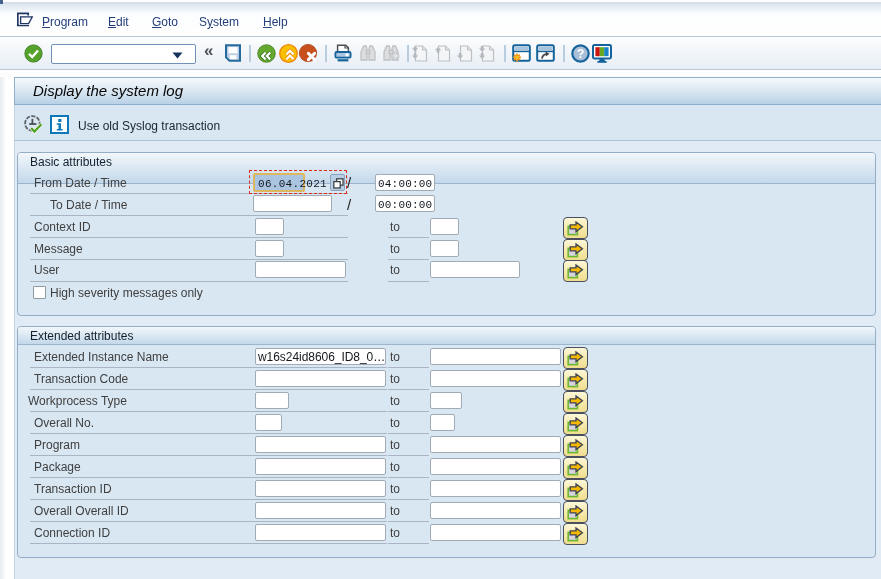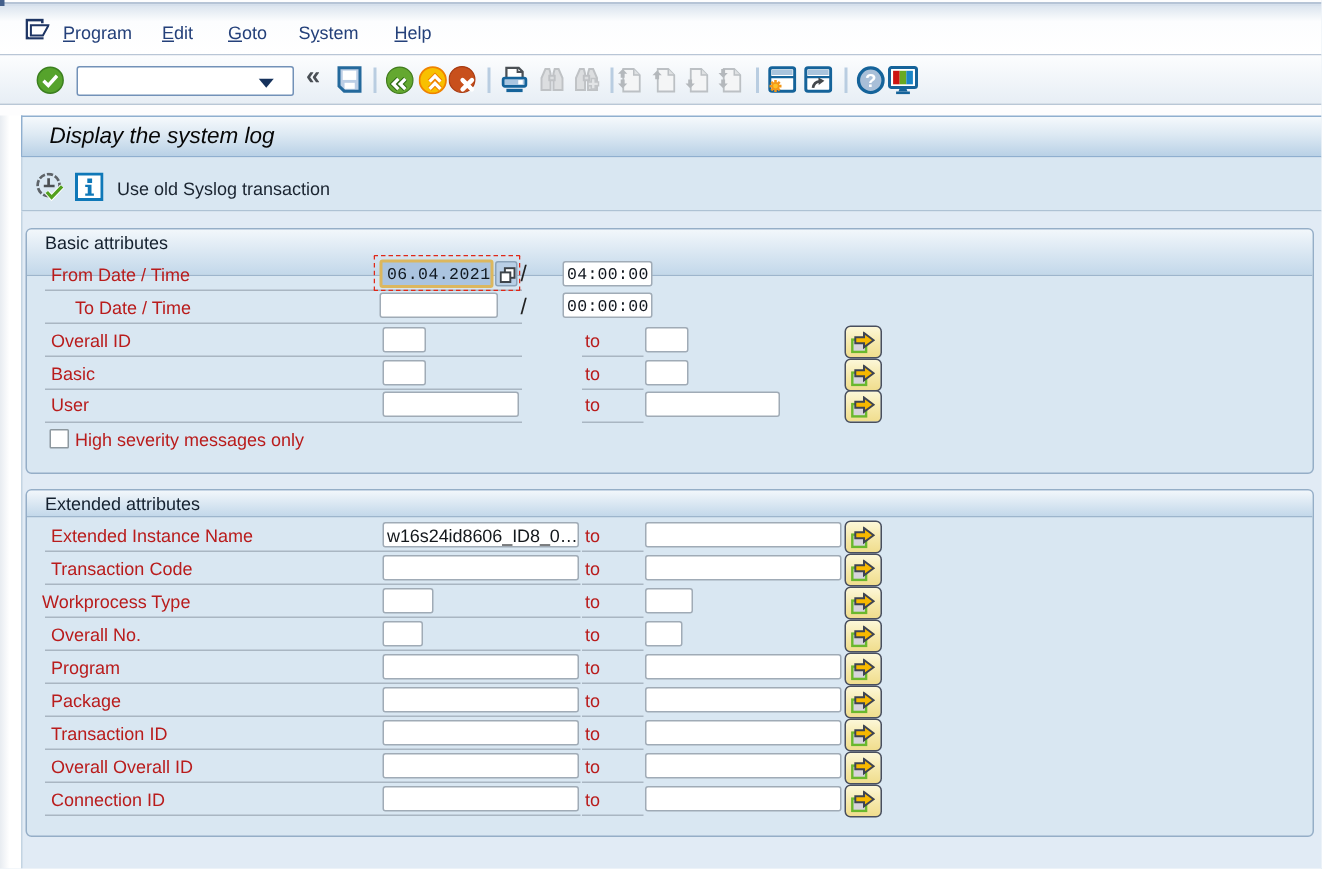--- a/index.html
+++ b/index.html
@@ -1,18 +1,18 @@
 <!DOCTYPE html>
 <html><head><meta charset="utf-8">
 <style>
 *{margin:0;padding:0;box-sizing:border-box}
 html,body{width:881px;height:579px;overflow:hidden}
 body{font-family:"Liberation Sans",sans-serif;background:#fdfdfe;position:relative}
 .ab{position:absolute}
-.lbl{position:absolute;font-size:12px;color:#b91c1c;white-space:nowrap;line-height:14px}
+.lbl{position:absolute;font-size:12px;color:#404040;white-space:nowrap;line-height:14px}
 .fld{position:absolute;background:#fff;border:1px solid #a0abb6;border-radius:2px;height:17px}
 .mono{font-family:"Liberation Mono",monospace;font-size:11px;color:#10161e;line-height:16px}
 .rline{position:absolute;height:1px;background:#a9b6c2}
 .msbtn{position:absolute;width:25px;height:22px;border:1px solid #494f5e;border-radius:4px;background:linear-gradient(#fcf7d8,#f5e7a6 60%,#f0dd8e)}
 .sep{position:absolute;top:45px;width:2px;height:17px;background:#b9cde1}
 .mi{position:absolute;font-size:12px;color:#24407a;top:15px;white-space:nowrap}
 </style></head><body>
 <div class="ab" style="left:0;top:0;width:881px;height:4px;background:linear-gradient(180deg,#fdfdfe 0 38%,#b6c4d6 38% 62%,#d6e0ec 62% 100%)"></div>
 <div class="ab" style="left:0;top:0;width:3px;height:4px;background:#44608c"></div>
 <div class="ab" style="left:0;top:4px;width:881px;height:33px;background:linear-gradient(#dce5ef,#fcfdfe 32%,#ffffff);border-bottom:1px solid #b9c6d6"></div>
@@ -167,25 +167,25 @@
 <div class="rline" style="left:30px;top:193px;width:318px"></div>
 <div class="rline" style="left:30px;top:215px;width:318px"></div>
 <div class="rline" style="left:30px;top:237px;width:318px"></div>
 <div class="rline" style="left:30px;top:259px;width:318px"></div>
 <div class="rline" style="left:30px;top:281px;width:318px"></div>
 <div class="rline" style="left:388px;top:237px;width:41px"></div>
 <div class="rline" style="left:388px;top:259px;width:41px"></div>
 <div class="rline" style="left:388px;top:281px;width:41px"></div>
 <div class="lbl" style="left:34px;top:176px">From Date / Time</div>
 <div class="lbl" style="left:50px;top:198px">To Date / Time</div>
-<div class="lbl" style="left:34px;top:220px">Overall ID</div>
-<div class="lbl" style="left:34px;top:242px">Basic</div>
+<div class="lbl" style="left:34px;top:220px">Context ID</div>
+<div class="lbl" style="left:34px;top:242px">Message</div>
 <div class="lbl" style="left:34px;top:263px">User</div>
 <div class="ab" style="left:249px;top:170px;width:98px;height:24px;border:1px dashed #e02818;border-radius:1px"></div>
-<div class="ab mono" style="left:253px;top:173px;width:76px;height:19px;background:#abc4df;border:2px solid #dcb75e;border-radius:2px;padding:1px 0 0 3px;color:#101820;letter-spacing:0.3px">06.04.2021</div>
+<div class="ab mono" style="left:253px;top:173px;width:52px;height:19px;background:#abc4df;border:2px solid #dcb75e;border-radius:2px;padding:1px 0 0 3px;color:#101820;letter-spacing:0.3px">06.04.2021</div>
 <div class="ab" style="left:330px;top:174px;width:15px;height:17px;background:#b9cfe6;border:1px solid #8ba3ba;border-radius:2px">
 <svg style="position:absolute;left:2px;top:3px" width="11" height="11" viewBox="0 0 11 11">
 <rect x="3.6" y="0.8" width="6.4" height="6.4" fill="#fff" stroke="#3c4248" stroke-width="1.3"></rect>
 <rect x="0.8" y="3.6" width="6.4" height="6.4" fill="#fff" stroke="#3c4248" stroke-width="1.3"></rect>
 </svg>
   </div>
 <div class="ab" style="left:347px;top:174px;font-size:15px;color:#222">/</div>
 <div class="fld mono" style="left:375px;top:174px;width:60px;padding:1px 0 0 2px;letter-spacing:0.2px">04:00:00</div>
 <div class="fld" style="left:253px;top:195px;width:79px"></div>
 <div class="ab" style="left:347px;top:196px;font-size:15px;color:#222">/</div>

